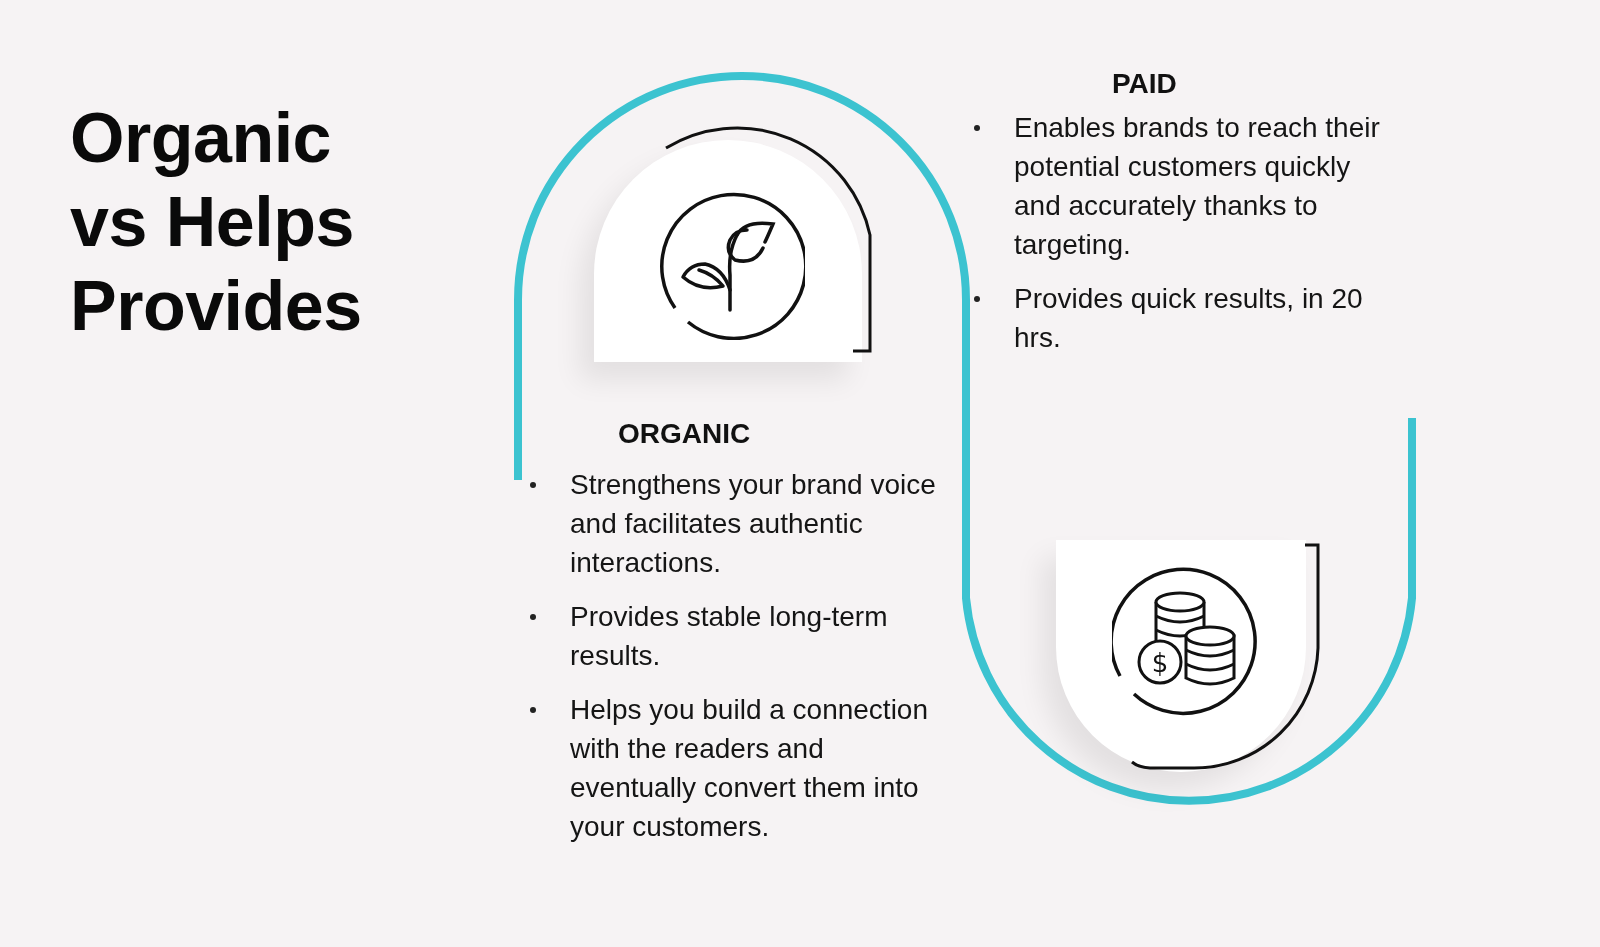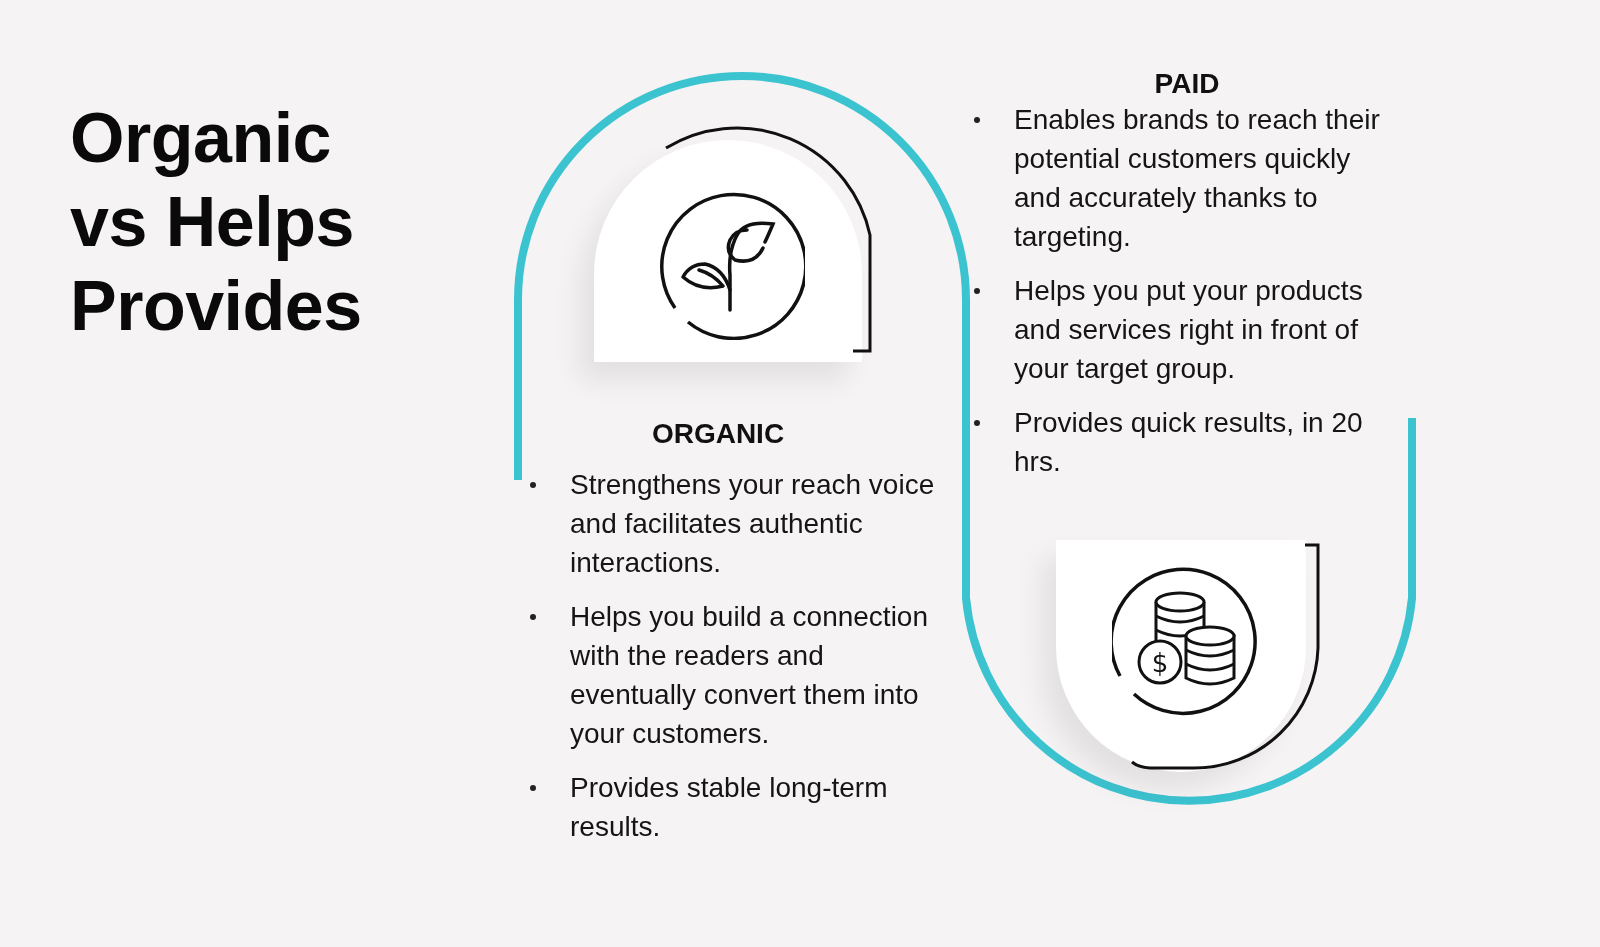--- a/index.html
+++ b/index.html
@@ -26,21 +26,21 @@
     box-shadow: -14px 18px 28px rgba(0,0,0,0.08);
   }
   .card.paid {
     left: 1056px; top: 540px; width: 250px; height: 232px;
     border-radius: 0 0 125px 125px;
     box-shadow: -14px 18px 28px rgba(0,0,0,0.08);
   }
   .icon-wrap { position: absolute; }
   .section-title {
     position: absolute; font-size: 28px; font-weight: 700;
-    text-align: center; color: #111;
+    color: #111;
   }
   ul.points {
     position: absolute; margin: 0; padding: 0; list-style: none;
     font-size: 28px; line-height: 39px; color: #151515;
   }
   ul.points li {
     position: relative; padding-left: 44px; margin-bottom: 15px;
   }
   ul.points li::before {
     content: ""; position: absolute; left: 4px; top: 17px;
@@ -71,30 +71,29 @@
   <path d="M 75 120 L 75 85 Q 73 62 82 45" fill="none" stroke="#111" stroke-width="3.5" stroke-linecap="round"></path>
 
   <path d="M 82 45 Q 90 30 118 34 Q 112 48 110 52 M 108 58 Q 100 75 80 70 Q 70 62 75 50 Q 80 40 92 40" fill="none" stroke="#111" stroke-width="3.5" stroke-linecap="round"></path>
 
   <path d="M 75 100 Q 68 78 50 74 Q 35 74 28 87 Q 45 102 68 96 Q 58 84 44 80" fill="none" stroke="#111" stroke-width="3.5" stroke-linecap="round" stroke-linejoin="round"></path>
 </svg>
 
 <div class="section-title" style="left:618px; top:418px; width:200px;">ORGANIC</div>
 
 <ul class="points" style="left:526px; top:465px; width:430px;">
-  <li>Strengthens your reach voice and facilitates authentic interactions.</li>
+  <li>Strengthens your brand voice and facilitates authentic interactions.</li>
+  <li>Provides stable long-term results.</li>
   <li>Helps you build a connection with the readers and eventually convert them into your customers.</li>
-  <li>Provides stable long-term results.</li>
 </ul>
 
 <div class="section-title" style="left:1112px; top:68px; width:150px;">PAID</div>
 
-<ul class="points" style="left:970px; top:100px; width:430px;">
+<ul class="points" style="left:970px; top:108px; width:430px;">
   <li>Enables brands to reach their potential customers quickly and accurately thanks to targeting.</li>
-  <li>Helps you put your products and services right in front of your target group.</li>
   <li>Provides quick results, in 20 hrs.</li>
 </ul>
 
 <div class="card paid"></div>
 <svg class="deco" width="1600" height="947">
   <path d="M 1305 545 L 1318 545 L 1318 648 A 124 124 0 0 1 1194 768 L 1150 768 Q 1138 767 1132 762" fill="none" stroke="#111" stroke-width="3"></path>
 </svg>
 
 <svg class="icon-wrap" style="left:1112px; top:566px;" width="152" height="152" viewBox="0 0 152 152">
   <path d="M 8 110 A 72 72 0 1 1 22 128" fill="none" stroke="#111" stroke-width="3.5"></path>

